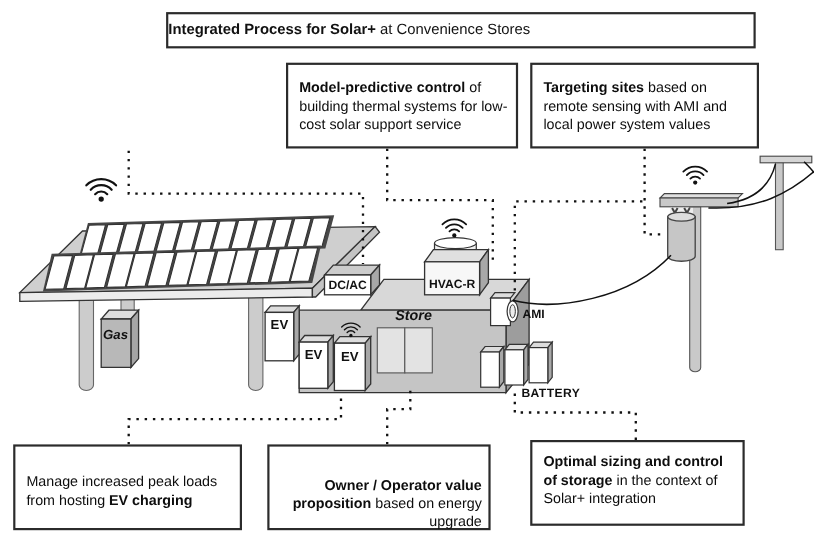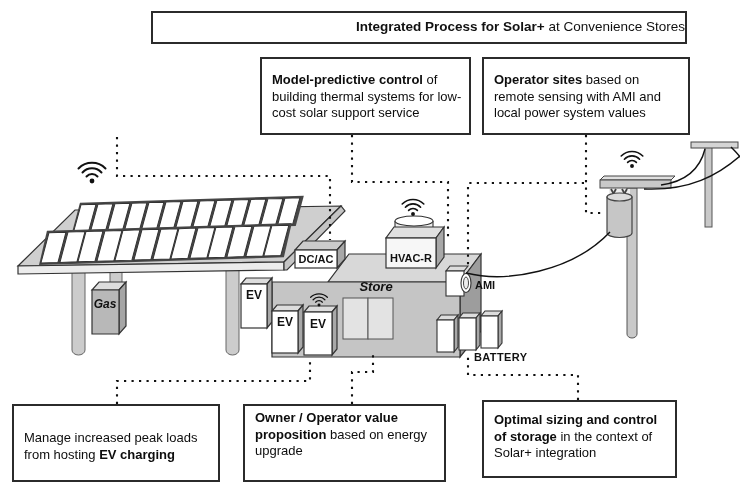--- a/index.html
+++ b/index.html
@@ -3,27 +3,27 @@
 <meta charset="utf-8">
 <style>
   html,body{margin:0;padding:0;background:#fff;}
   #stage{position:relative;width:740px;height:493px;background:#fff;overflow:hidden;
          font-family:"Liberation Sans",sans-serif;color:#111;}
   #art{position:absolute;left:0;top:0;}
   .callout{position:absolute;background:#fff;border:2px solid #2b2b2b;box-sizing:border-box;
            font-size:13px;line-height:16.5px;color:#0d0d0d;padding:13px 6px 0 10px;}
   .callout b{font-weight:bold;}
   #title-box{position:absolute;left:151px;top:11px;width:536px;height:33px;background:#fff;
-             border:2px solid #2b2b2b;box-sizing:border-box;text-align:right;
+             border:2px solid #2b2b2b;box-sizing:border-box;text-align:left;
              font-size:13.5px;line-height:28px;}
   #box-reactive{left:14px;top:58px;width:206px;height:79px;}
   #box-model{left:260px;top:57px;width:211px;height:78px;}
   #box-targeting{left:482px;top:57px;width:208px;height:78px;}
   #box-peak{left:12px;top:404px;width:208px;height:78px;padding-top:24px;}
-  #box-owner{left:243px;top:404px;width:203px;height:78px;padding-top:4px;}
+  #box-owner{left:243px;top:404px;width:203px;height:78px;padding-top:27px;text-align:right;}
   #box-storage{left:482px;top:400px;width:195px;height:78px;padding-top:10px;}
   svg text{font-family:"Liberation Sans",sans-serif;}
 </style>
 </head>
 <body>
 
 <div id="stage">
 
 <svg id="art" width="740" height="493" viewBox="0 0 740 493" xmlns="http://www.w3.org/2000/svg" xmlns:xlink="http://www.w3.org/1999/xlink">
   <defs>
@@ -201,21 +201,21 @@
 <div id="title-box">
   <b>Integrated Process for Solar+</b><span> at Convenience Stores</span>
 </div>
 
 
 <div class="callout" id="box-model">
   <b>Model-predictive control</b><span> of building thermal systems for low-cost solar support service</span>
 </div>
 
 <div class="callout" id="box-targeting">
-  <b>Operator sites</b><span> based on remote sensing with AMI and local power system values</span>
+  <b>Targeting sites</b><span> based on remote sensing with AMI and local power system values</span>
 </div>
 
 <div class="callout" id="box-peak">
   <span>Manage increased peak loads from hosting </span><b>EV charging</b>
 </div>
 
 <div class="callout" id="box-owner">
   <b>Owner / Operator value proposition</b><span> based on energy upgrade</span>
 </div>
 

